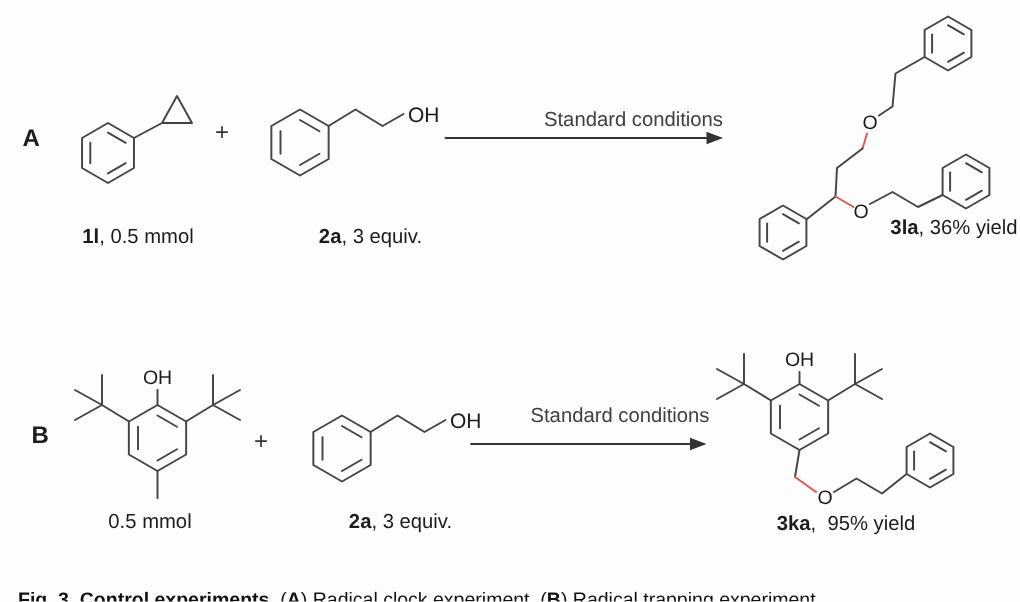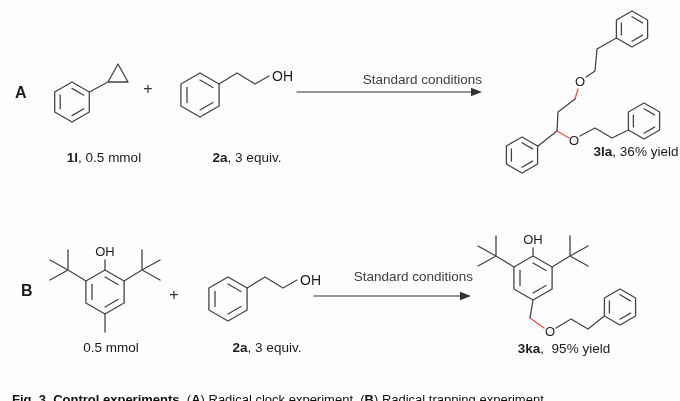--- a/index.html
+++ b/index.html
@@ -47,21 +47,21 @@
     <g transform="translate(38,47)">
         <path d="M0.0,-22.0L-19.1,-11.0L-19.1,11.0L-0.0,22.0L19.1,11.0L19.1,-11.0Z"></path>
         <line x1="-13.0" y1="-7.5" x2="-13.0" y2="7.5"></line>
         <line x1="-0.0" y1="15.0" x2="13.0" y2="7.5"></line>
         <line x1="13.0" y1="-7.5" x2="0.0" y2="-15.0"></line>
       </g>
     <path d="M57,36 L75,25 L93,36 L107,28"></path>
     <text class="lg" x="110" y="33" text-anchor="start">OH</text>
   </svg>
 
-  <div class="lbl" style="left:44px;top:150px;"><b>1l</b><span>, 0.5 mmol</span></div>
+  <div class="lbl" style="left:32px;top:150px;"><b>1l</b><span>, 0.5 mmol</span></div>
   <div class="lbl" style="left:187px;top:150px;"><b>2a</b><span>, 3 equiv.</span></div>
 
   <div class="rxn-text" style="left:296px;top:72px;width:186px;">Standard conditions</div>
   <svg class="struct arrow" style="left:296px;top:86px;" width="186" height="12" viewBox="0 0 186 12">
     <line x1="1" y1="6" x2="175" y2="6"></line>
     <polygon points="175,1.8 186,6 175,10.2"></polygon>
   </svg>
 
   <svg class="struct" style="left:485px;top:2px;" width="195" height="178" viewBox="0 0 195 178">
     <g transform="translate(147,27)">
@@ -114,21 +114,21 @@
     <g transform="translate(38,47)">
         <path d="M0.0,-22.0L-19.1,-11.0L-19.1,11.0L-0.0,22.0L19.1,11.0L19.1,-11.0Z"></path>
         <line x1="-13.0" y1="-7.5" x2="-13.0" y2="7.5"></line>
         <line x1="-0.0" y1="15.0" x2="13.0" y2="7.5"></line>
         <line x1="13.0" y1="-7.5" x2="0.0" y2="-15.0"></line>
       </g>
     <path d="M57,36 L75,25 L93,36 L107,28"></path>
     <text class="lg" x="110" y="33" text-anchor="start">OH</text>
   </svg>
 
-  <div class="lbl" style="left:51px;top:340px;text-align:center;">0.5 mmol</div>
+  <div class="lbl" style="left:40px;top:340px;text-align:center;">0.5 mmol</div>
   <div class="lbl" style="left:207px;top:340px;"><b>2a</b><span>, 3 equiv.</span></div>
 
   <div class="rxn-text" style="left:303px;top:269px;width:170px;">Standard conditions</div>
   <svg class="struct arrow" style="left:313px;top:290px;" width="158" height="12" viewBox="0 0 158 12">
     <line x1="1" y1="6" x2="147" y2="6"></line>
     <polygon points="147,1.8 158,6 147,10.2"></polygon>
   </svg>
 
   <svg class="struct" style="left:476px;top:216px;" width="204" height="130" viewBox="0 0 204 130">
     <g transform="translate(57,62)">

